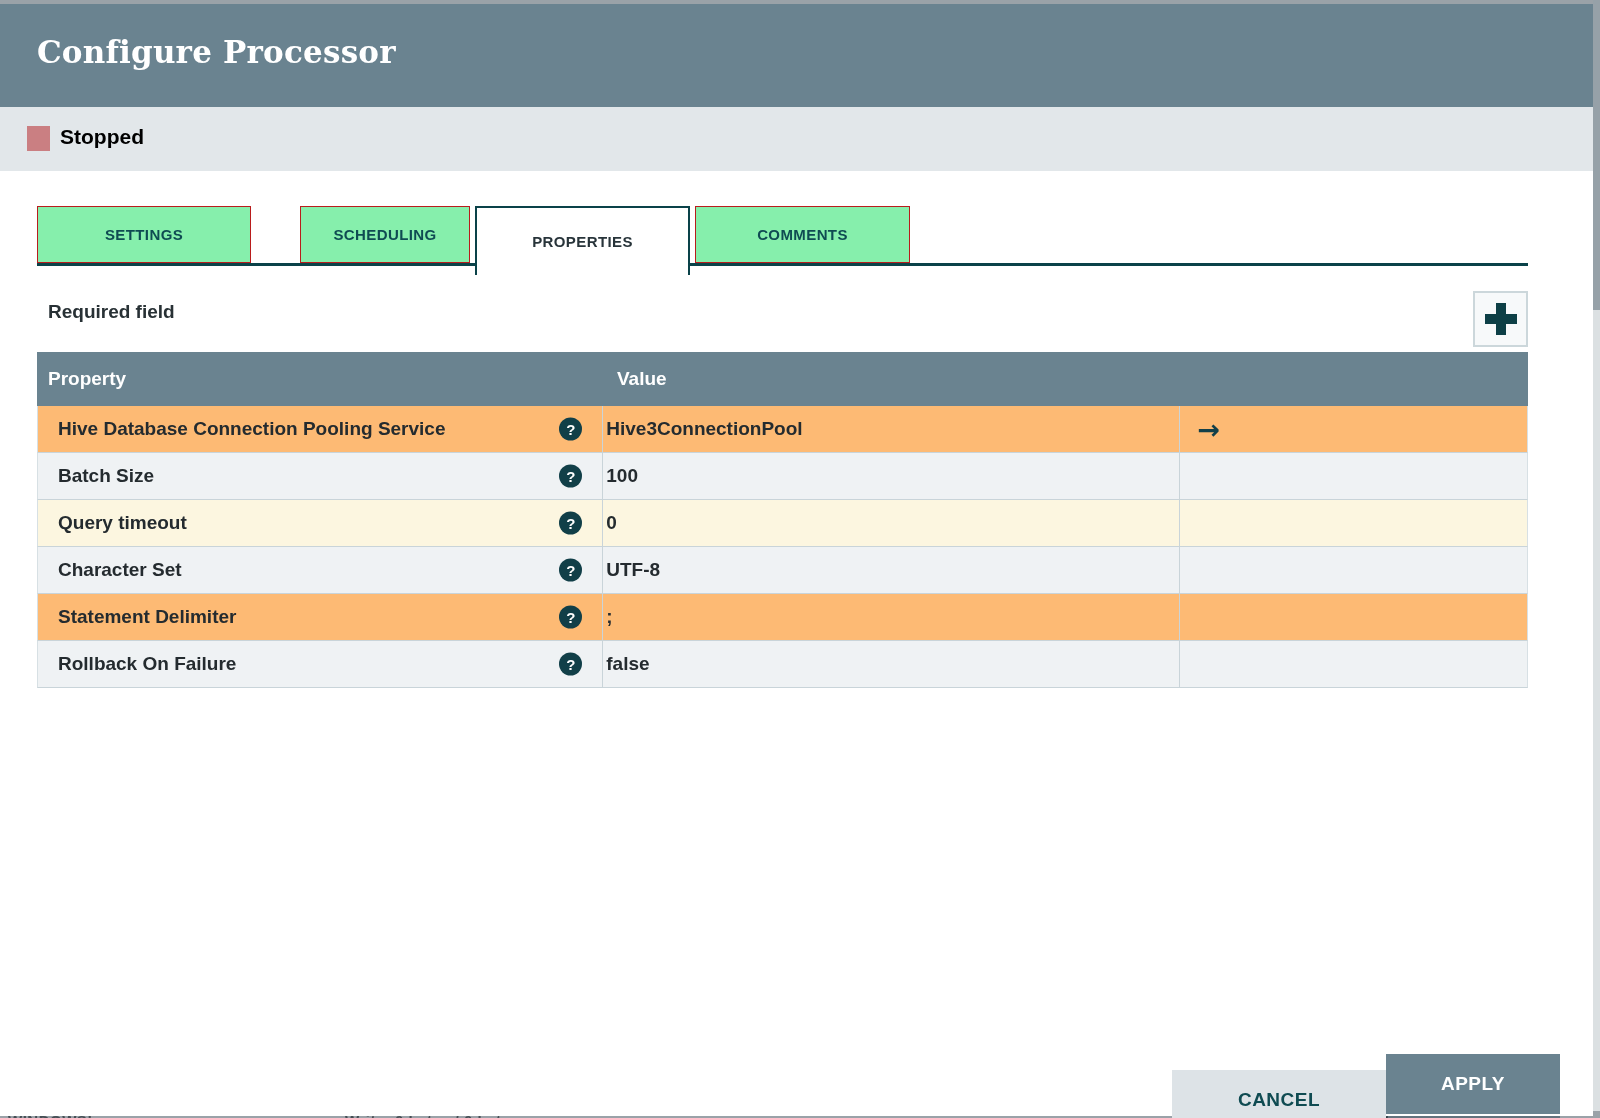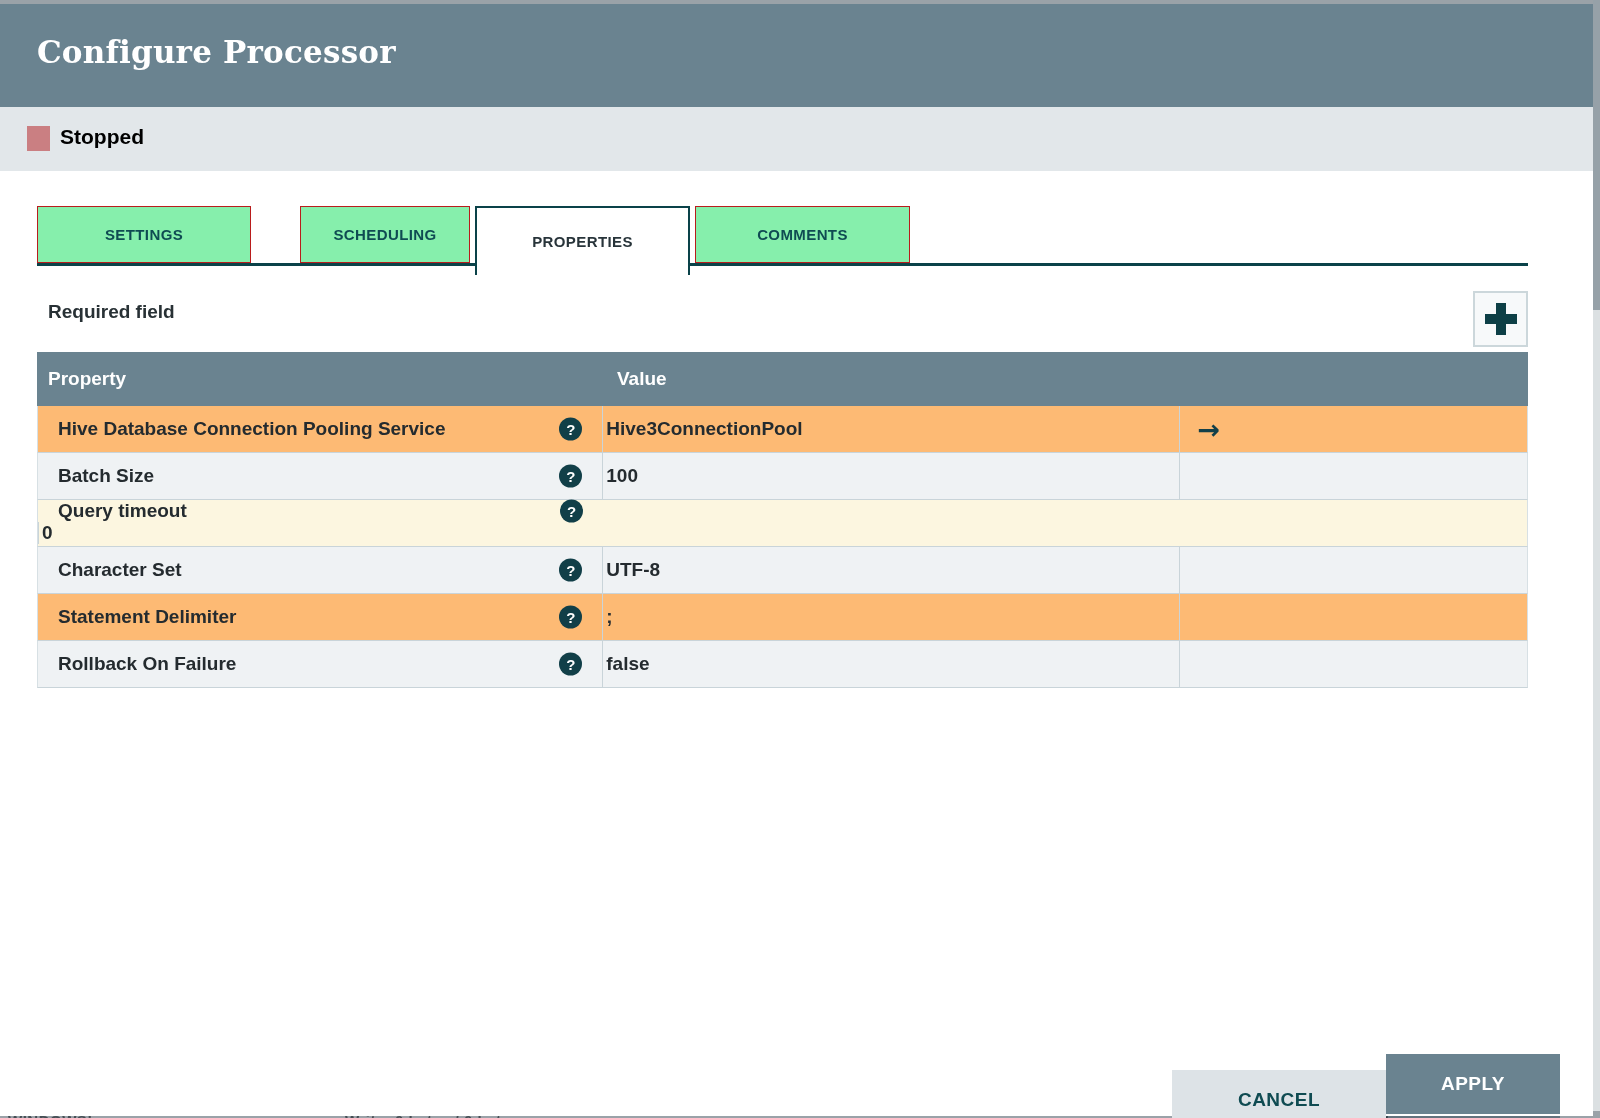--- a/index.html
+++ b/index.html
@@ -52,21 +52,21 @@
   
   .prop-table { position:absolute; left:37px; top:348px; width:1491px; }
   .t-header { display:flex; height:54px; background:#6a8390; color:#ffffff; font-size:19px; font-weight:bold; align-items:center; }
   .t-header .col-prop { width:565px; padding-left:11px; }
   .t-header .col-val  { width:578px; padding-left:15px; }
   .t-header .col-action { width:348px; }
 
   .t-row { display:flex; height:47px; background:#fdba74; border-left:1px solid #d7e0e4; border-right:1px solid #d7e0e4;
            border-bottom:1px solid #c9d4d9; font-size:19px; font-weight:bold; color:#242b2f; }
   .t-row.alt { background:#eff2f4; }
-  .t-row.highlight { background:#fcf6e0;flex-direction:column; }
+  .t-row.highlight { background:#fcf6e0; }
   .cell-prop { width:565px; display:flex; align-items:center; padding-left:20px; position:relative; }
   .cell-val  { width:578px; display:flex; align-items:center; padding-left:3px;
                border-left:1px solid #c9d4d9; cursor:pointer; }
   .cell-action { width:348px; display:flex; align-items:center; padding-left:17px; border-left:1px solid #c9d4d9; }
   .help-icon { position:absolute; right:20px; top:50%; transform:translateY(-50%);
                width:23px; height:23px; border-radius:50%; background:#113f48; color:#ffffff;
                font-size:15px; font-weight:bold; display:flex; align-items:center; justify-content:center; cursor:pointer; }
   .goto-arrow { font-family:"DejaVu Sans", sans-serif; font-size:27px; font-weight:bold; color:#134049;
                 line-height:1; cursor:pointer; }
 

